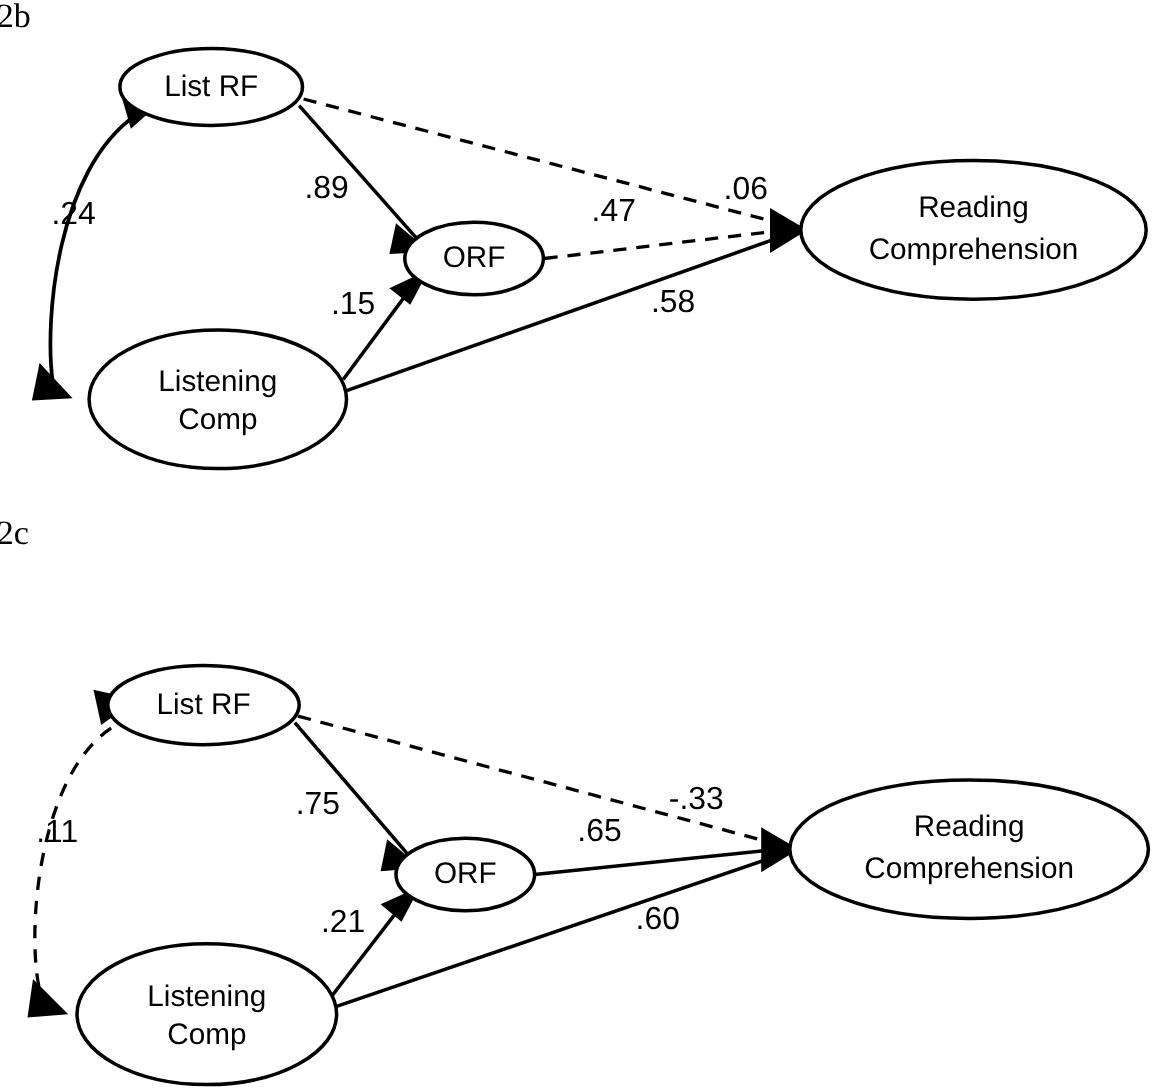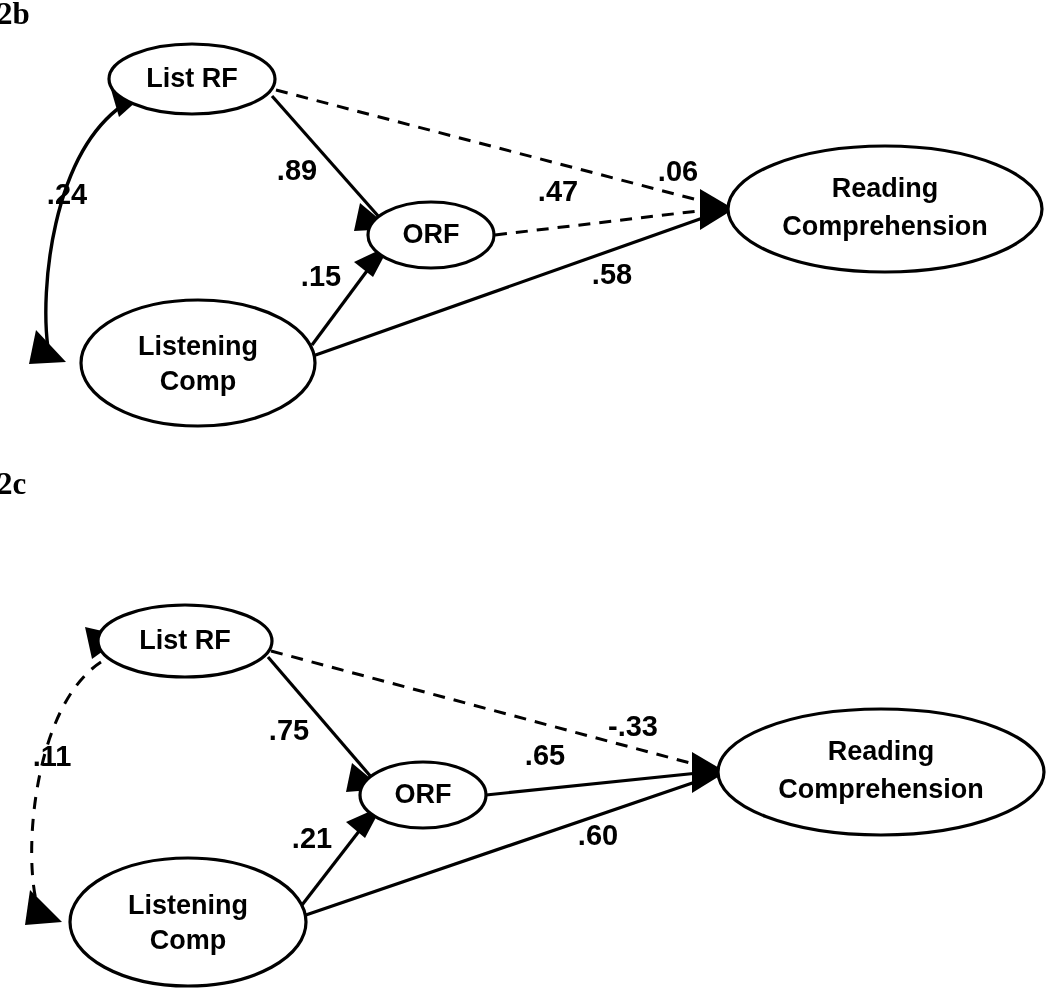--- a/index.html
+++ b/index.html
@@ -14,21 +14,20 @@
     position: relative;
     font-family: "Liberation Sans", sans-serif;
     overflow: hidden;
   }
   #diagram-root {
     position: absolute;
     left: 0;
     top: 0;
     width: 1050px;
     height: 839px;
-    font-weight: bold;
   }
   svg.canvas {
     display: block;
     width: 1050px;
     height: 993px;
   }
   .node-ellipse {
     fill: #ffffff;
     stroke: #000000;
     stroke-width: 3.2;

